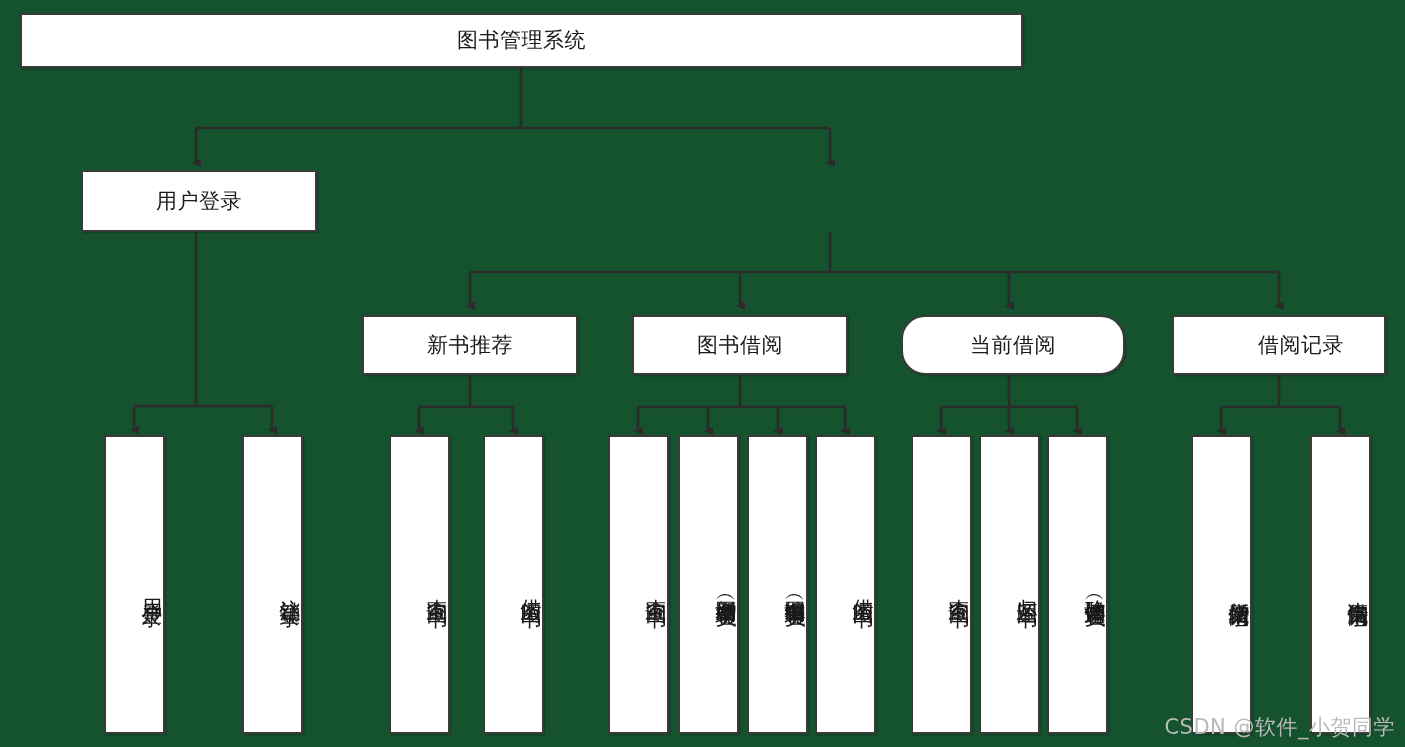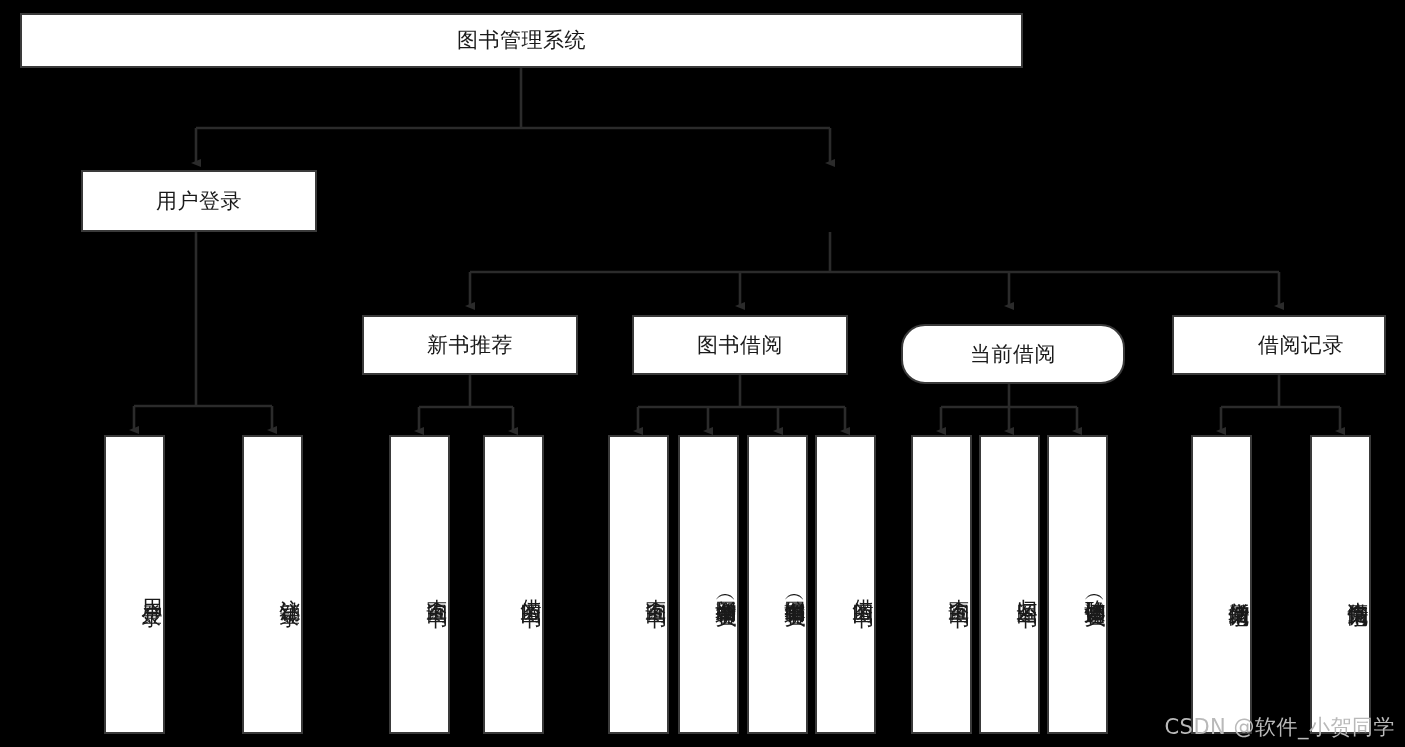--- a/index.html
+++ b/index.html
@@ -7,21 +7,21 @@
     padding: 0;
     background: #ffffff;
   }
   body {
     font-family: "DejaVu Sans", "Liberation Sans", sans-serif;
   }
   #canvas {
     position: relative;
     width: 1405px;
     height: 747px;
-    background: #000000;
+    background: #14532d;
     overflow: hidden;
   }
   svg#edges {
     position: absolute;
     left: 0;
     top: 0;
     width: 1405px;
     height: 747px;
     pointer-events: none;
   }
@@ -136,21 +136,21 @@
   <div class="node horiz" style="left:81px; top:170px; width:236px; height:62px;">
     <span class="lbl">用户登录</span>
   </div>
 
   <div class="node horiz" style="left:362px; top:315px; width:216px; height:60px;">
     <span class="lbl">新书推荐</span>
   </div>
   <div class="node horiz" style="left:632px; top:315px; width:216px; height:60px;">
     <span class="lbl">图书借阅</span>
   </div>
-  <div class="node horiz" style="left:901px; top:324px; width:224px; height:60px;border-radius:24px;">
+  <div class="node horiz" style="left:901px; top:315px; width:224px; height:60px;border-radius:24px;">
     <span class="lbl">当前借阅</span>
   </div>
   <div class="node horiz" style="left:1172px; top:315px; width:214px; height:60px;padding-left:44px;">
     <span class="lbl">借阅记录</span>
   </div>
 
   <div class="node vert" style="left:104px; top:435px; width:61px; height:299px;">
     <span class="lbl">用户登录</span>
   </div>
   <div class="node vert" style="left:242px; top:435px; width:61px; height:299px;">

